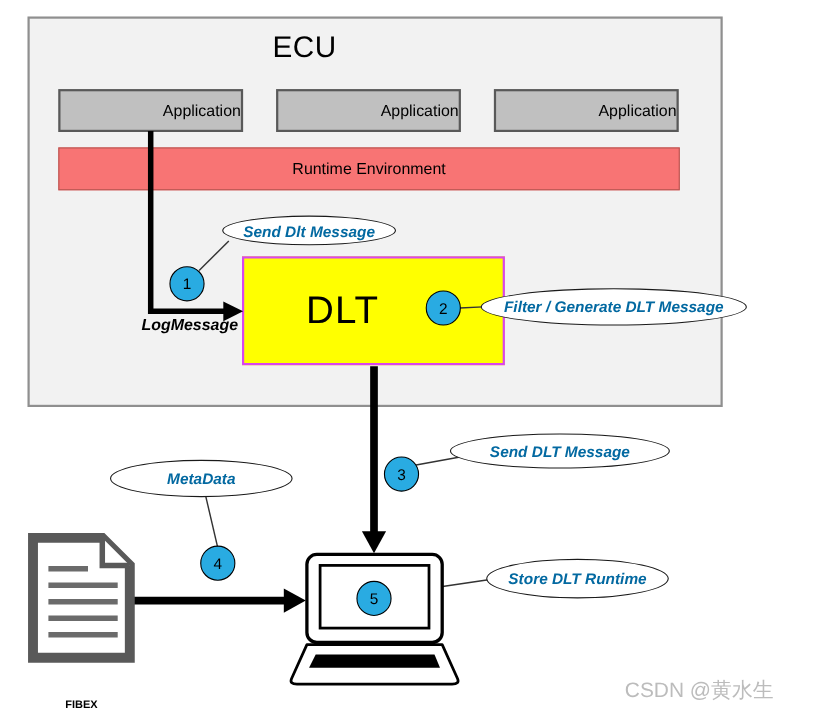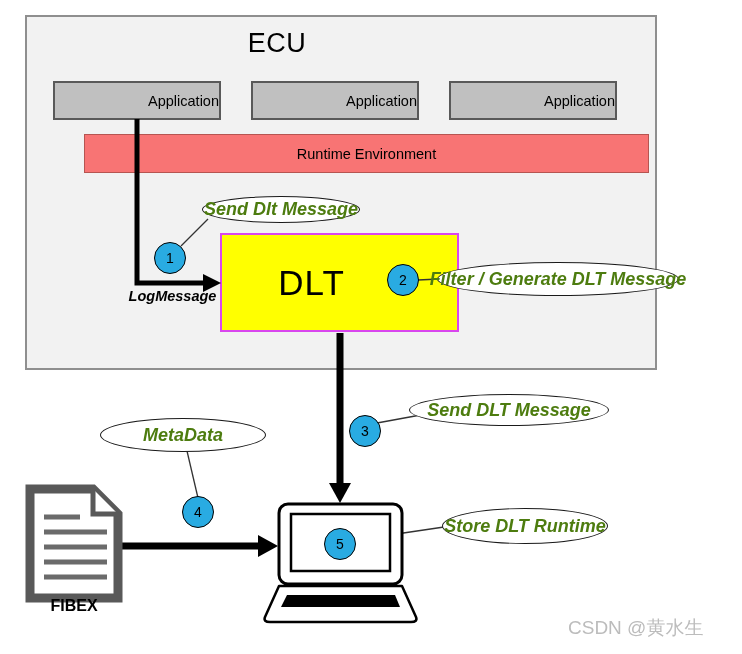--- a/index.html
+++ b/index.html
@@ -16,55 +16,55 @@
     font-size:27px;color:#000;letter-spacing:0.5px;}
 
   
   .app{top:81px;width:168px;height:39px;background:#c0c0c0;border:2px solid #595959;
     display:flex;align-items:center;justify-content:flex-end;font-size:14.5px;color:#000;}
   .app1{left:53px;} .app2{left:251px;} .app3{left:449px;}
 
   
   .runtime{left:53px;top:134px;width:565px;height:39px;background:#f87474;
     border:1.5px solid #b65551;display:flex;align-items:center;justify-content:center;
-    font-size:14.5px;color:#000;margin-left:31px;}
+    font-size:14.5px;color:#000;}
 
   
   .dlt-box{left:220px;top:233px;width:239px;height:99px;background:#ffff00;
     border:2px solid #d946ef;display:flex;align-items:center;justify-content:center;}
   .dlt-label{font-size:35px;color:#000;letter-spacing:1px;margin-right:56px;}
 
   
   .overlay{left:0;top:0;width:742px;height:654px;pointer-events:none;}
 
   
   .oval{background:#fff;border:1.2px solid #1a1a1a;border-radius:50%;
     display:flex;align-items:center;justify-content:center;
-    font-style:italic;font-weight:600;font-size:18px;color:#4d7c0f;white-space:nowrap;}
+    font-style:italic;font-weight:600;font-size:14px;color:#0369a1;white-space:nowrap;}
   .oval1{left:202px;top:196px;width:158px;height:27px;}
   .oval2{left:437px;top:262px;width:242px;height:34px;}
   .oval3{left:409px;top:394px;width:200px;height:32px;}
   .oval4{left:100px;top:418px;width:166px;height:34px;}
   .oval5{left:442px;top:508px;width:166px;height:36px;}
 
   
   .step{width:32px;height:32px;border-radius:50%;background:#29abe2;
     border:1.5px solid #000;display:flex;align-items:center;justify-content:center;
     font-size:14px;color:#000;}
   .step1{left:154px;top:242px;}
   .step2{left:387px;top:264px;}
   .step3{left:349px;top:415px;}
   .step4{left:182px;top:496px;}
   .step5{left:324px;top:528px;}
 
   
   .log-label{left:125px;top:288px;width:95px;text-align:center;
     font-style:italic;font-weight:700;font-size:14.5px;color:#000;}
-  .fibex-label{left:25px;top:597px;width:98px;text-align:center;
-    font-weight:700;font-size:16px;color:#000;}
+  .fibex-label{left:25px;top:636px;width:98px;text-align:center;
+    font-weight:700;font-size:10px;color:#000;}
   .watermark{left:568px;top:615px;font-size:19px;color:#bcbcbc;}
 </style>
 </head>
 <body>
 
 <div class="abs ecu-box"></div>
 <div class="abs ecu-title">ECU</div>
 
 <div class="abs app app1">
   <span>Application</span>

